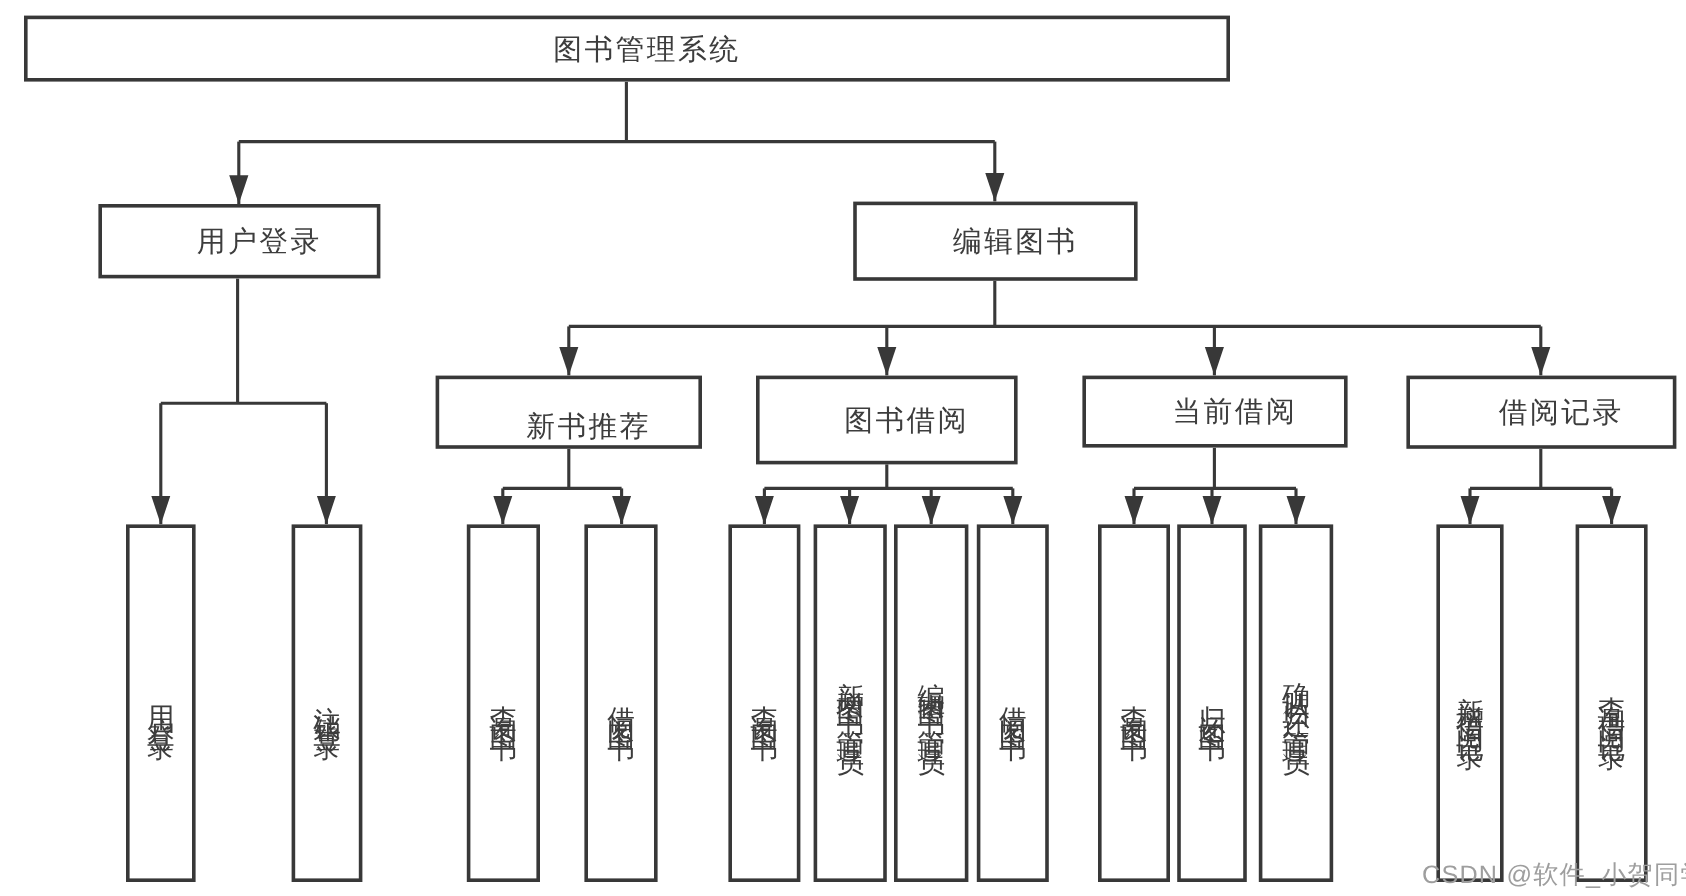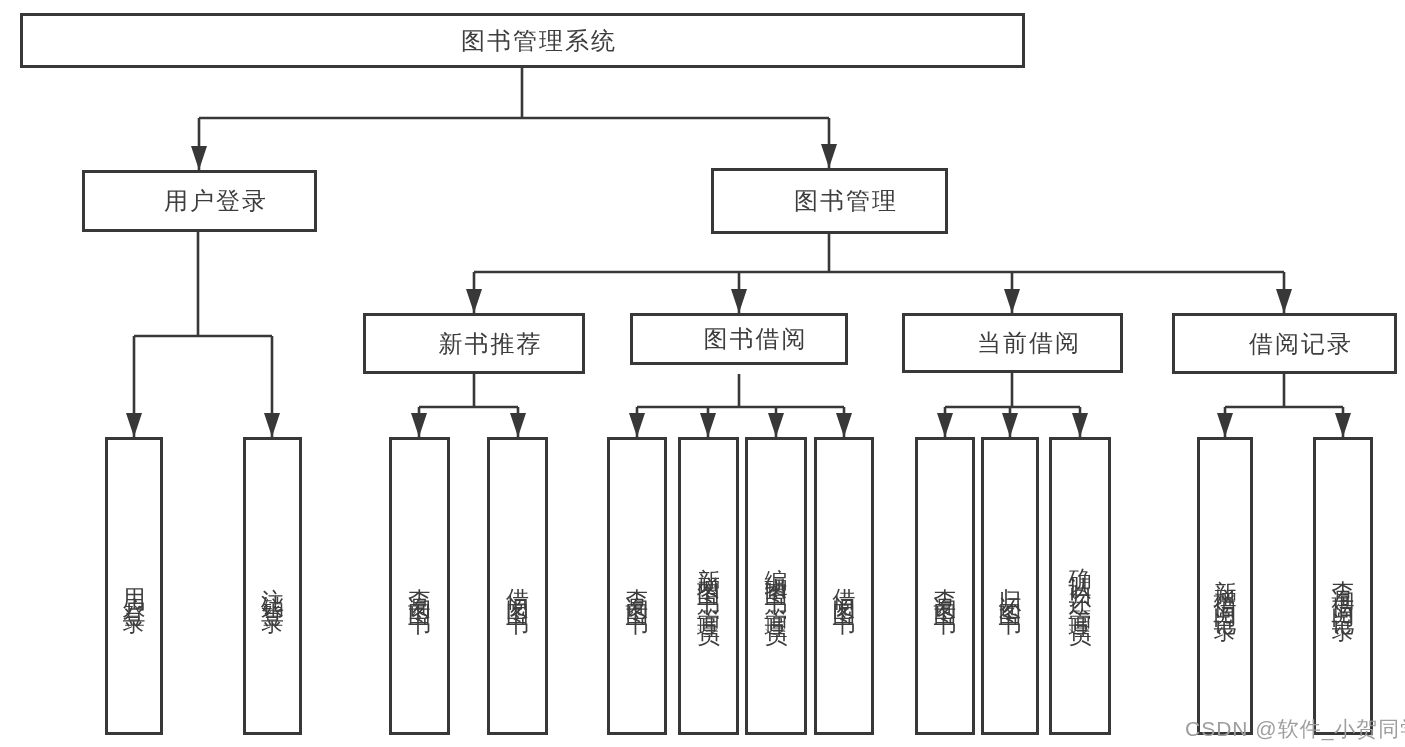--- a/index.html
+++ b/index.html
@@ -37,22 +37,22 @@
     letter-spacing:8px;
     color:var(--text);
     line-height:1;
     white-space:nowrap;
   }
 
   
   #n-root{left:20px;top:13px;width:1005px;height:55px;}
   #n-user-login{left:82px;top:170px;width:235px;height:62px;}
   #n-book-mgmt{left:711px;top:168px;width:237px;height:66px;}
-  #n-new-book{left:363px;top:313px;width:222px;height:61px;}
-  #n-book-borrow{left:630px;top:313px;width:218px;height:52px;}
+  #n-new-book{left:363px;top:313px;width:222px;height:61px;align-items:flex-end;}
+  #n-book-borrow{left:630px;top:313px;width:218px;height:74px;}
   #n-current-borrow{left:902px;top:313px;width:221px;height:60px;text-align:center;}
   #n-borrow-records{left:1172px;top:313px;width:225px;height:61px;}
 
   
   #l-user-login{left:105px;width:58px;}
   #l-logout{left:243px;width:59px;}
   #l-nbr-query{left:389px;width:61px;}
   #l-nbr-borrow{left:487px;width:61px;}
   #l-bb-query{left:607px;width:60px;}
   #l-bb-add{left:678px;width:61px;}
@@ -127,21 +127,21 @@
   </svg>
 
   <div class="node h-node" id="n-root">
     <span>图书管理系统</span>
   </div>
 
   <div class="node h-node" id="n-user-login">
     <span>用户登录</span>
   </div>
   <div class="node h-node" id="n-book-mgmt">
-    <span>图书管理</span>
+    <span>编辑图书</span>
   </div>
 
   <div class="node h-node" id="n-new-book">
     <span>新书推荐</span>
   </div>
   <div class="node h-node" id="n-book-borrow">
     <span>图书借阅</span>
   </div>
   <div class="node h-node" id="n-current-borrow">
     <span>当前借阅</span>

